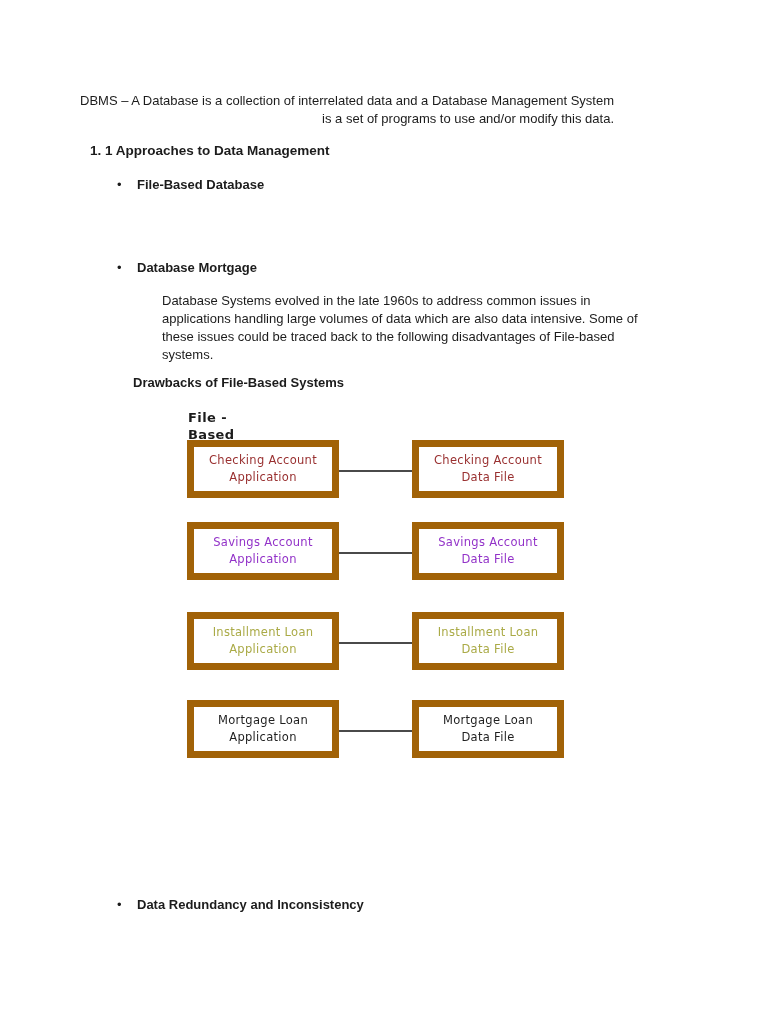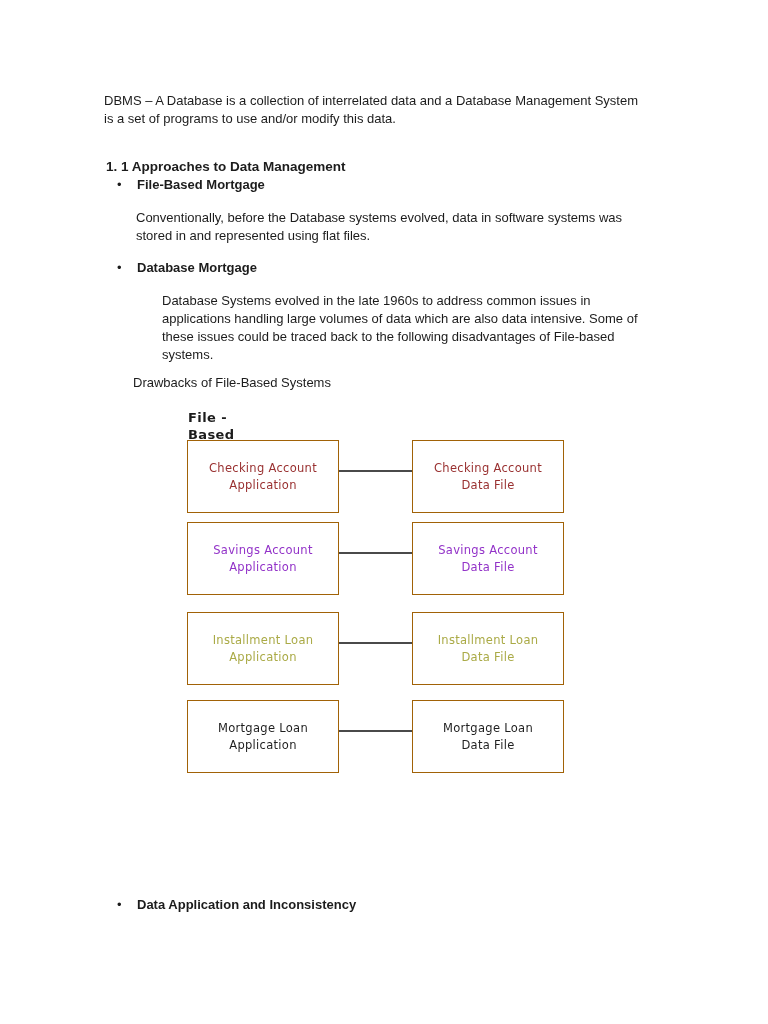--- a/index.html
+++ b/index.html
@@ -16,23 +16,23 @@
     color: #1c1c1c;
     overflow: hidden;
   }
   .abs { position: absolute; }
   .para {
     margin: 0;
     font-size: 13px;
     line-height: 18px;
     white-space: pre-line;
   }
-  .bold { font-weight: normal; }
+  .bold { font-weight: bold; }
   .heading {
-    margin: 16px;
+    margin: 0;
     font-size: 13.5px;
     line-height: 18px;
     font-weight: bold;
   }
   .bullet-dot {
     font-size: 13px;
     line-height: 18px;
   }
   .bullet-label {
     margin: 0;
@@ -44,22 +44,22 @@
     margin: 0;
     font-family: "DejaVu Sans", sans-serif;
     font-size: 13px;
     line-height: 17px;
     font-weight: bold;
     letter-spacing: 0.4px;
   }
   .dbox {
     position: absolute;
     width: 152px;
-    height: 73px;
-    border: 1px solid #a16207;
+    height: 58px;
+    border: 7px solid #a16207;
     background: #ffffff;
     display: flex;
     align-items: center;
     justify-content: center;
     text-align: center;
     font-family: "DejaVu Sans", sans-serif;
     font-size: 11.5px;
     line-height: 17px;
     letter-spacing: 0.3px;
     white-space: pre-line;
@@ -70,30 +70,28 @@
     width: 73px;
     height: 0;
     border-top: 2px solid #4a4a4a;
   }
 </style>
 </head>
 <body>
 
 <div class="page">
 
-  <p class="para abs" style="left:104px; top:92px;">DBMS – A Database is a collection of interrelated data and a Database Management System
+  <p class="para abs" style="left:80px; top:92px;text-align:right;">DBMS – A Database is a collection of interrelated data and a Database Management System
 is a set of programs to use and/or modify this data.</p>
 
   <h1 class="heading abs" style="left:90px; top:142px;">1. 1 Approaches to Data Management</h1>
 
   <span class="bullet-dot abs" style="left:117px; top:176px;">•</span>
-  <p class="bullet-label abs" style="left:137px; top:176px;">File-Based Mortgage</p>
+  <p class="bullet-label abs" style="left:137px; top:176px;">File-Based Database</p>
 
-  <p class="para abs" style="left:136px; top:209px;">Conventionally, before the Database systems evolved, data in software systems was
-stored in and represented using flat files.</p>
 
   <span class="bullet-dot abs" style="left:117px; top:259px;">•</span>
   <p class="bullet-label abs" style="left:137px; top:259px;">Database Mortgage</p>
 
   <p class="para abs" style="left:136px; top:292px;margin-left:26px;">Database Systems evolved in the late 1960s to address common issues in
 applications handling large volumes of data which are also data intensive. Some of
 these issues could be traced back to the following disadvantages of File-based
 systems.</p>
 
   <p class="para bold abs" style="left:133px; top:374px;">Drawbacks of File-Based Systems</p>
@@ -122,15 +120,15 @@
 
     <div class="dbox" style="left: 187px; top: 700px; color: rgb(31, 31, 31);">Mortgage Loan
 Application</div>
     <div class="conn" style="left:339px; top:730px;"></div>
     <div class="dbox" style="left: 412px; top: 700px; color: rgb(31, 31, 31);">Mortgage Loan
 Data File</div>
   </div>
 
 
   <span class="bullet-dot abs" style="left:117px; top:896px;">•</span>
-  <p class="bullet-label abs" style="left:137px; top:896px;">Data Application and Inconsistency</p>
+  <p class="bullet-label abs" style="left:137px; top:896px;">Data Redundancy and Inconsistency</p>
 
 </div>
 
 </body></html>

